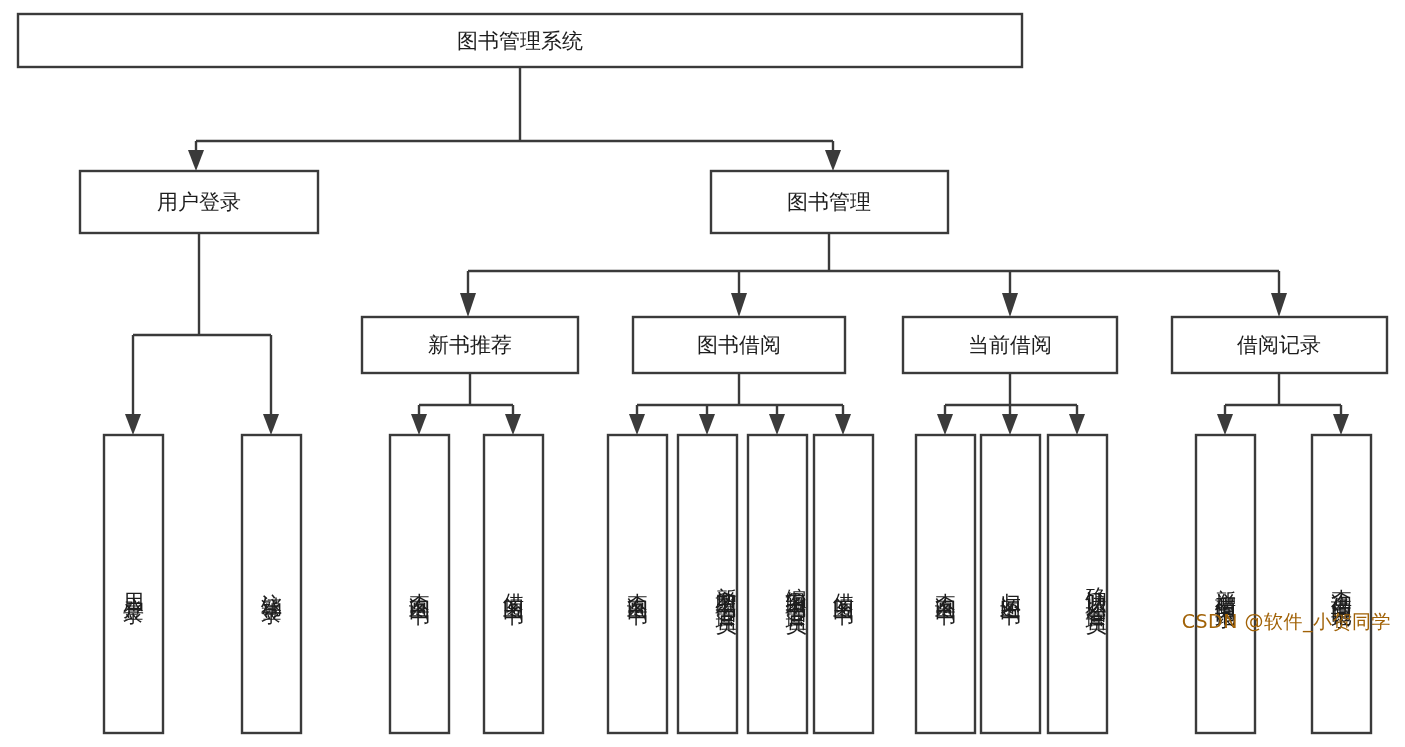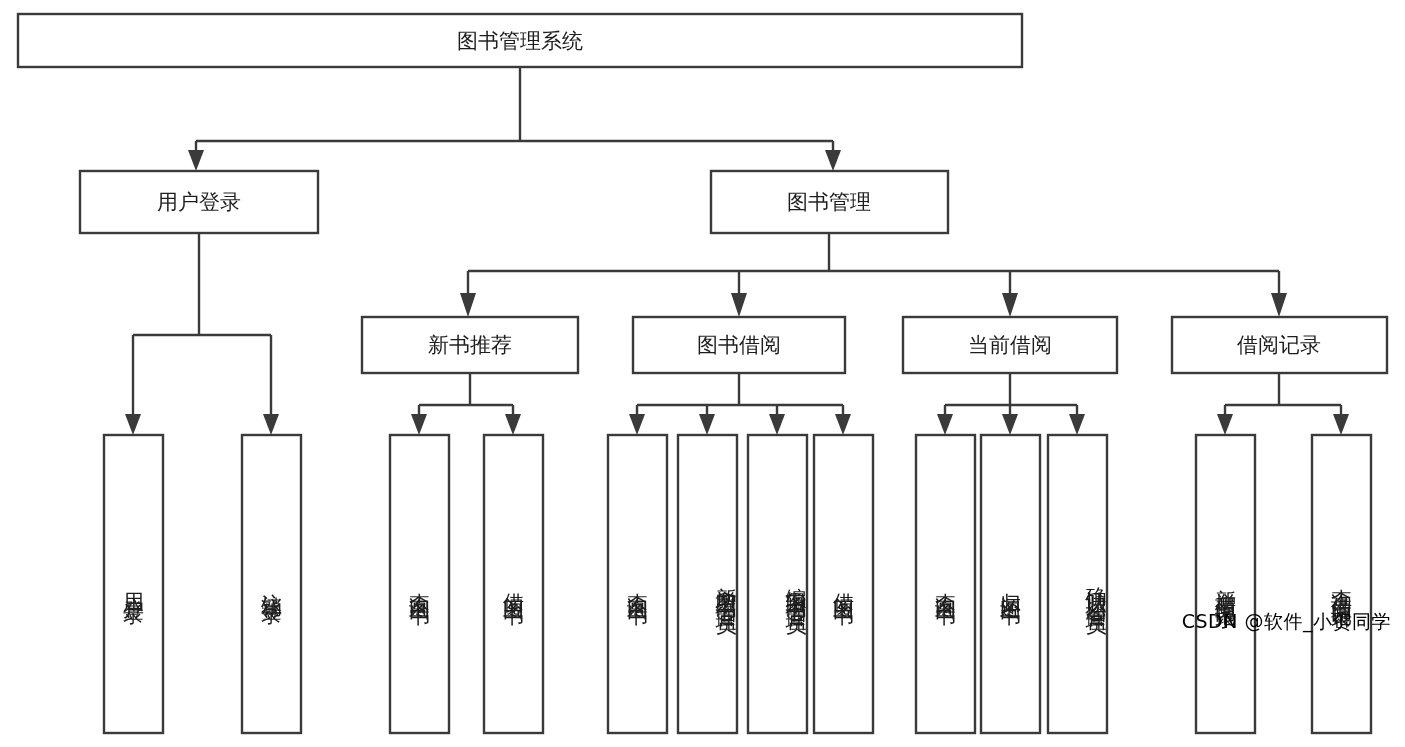--- a/index.html
+++ b/index.html
@@ -72,21 +72,21 @@
     display: flex;
     align-items: flex-start;
     justify-content: center;
   }
   #watermark {
     position: absolute;
     right: 14px;
     bottom: 4px;
     font-family: "DejaVu Sans", "Liberation Sans", sans-serif;
     font-size: 19px;
-    color: #000000;
+    color: #a16207;
     letter-spacing: 0.5px;
     user-select: none;
   }
 </style>
 </head>
 <body>
 
 <div id="diagram-root">
 
   <svg id="tree-svg" viewBox="0 0 1405 747">

